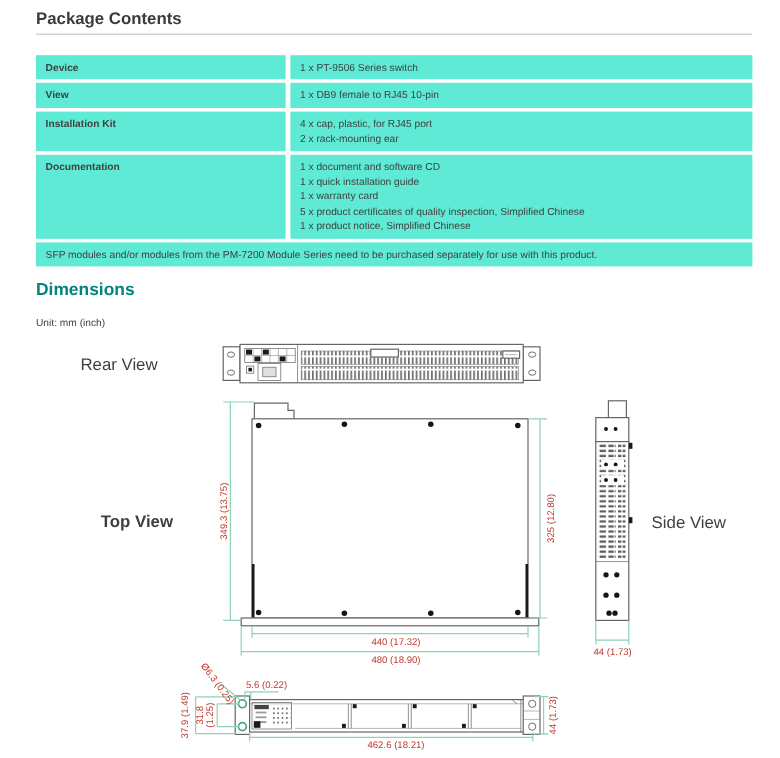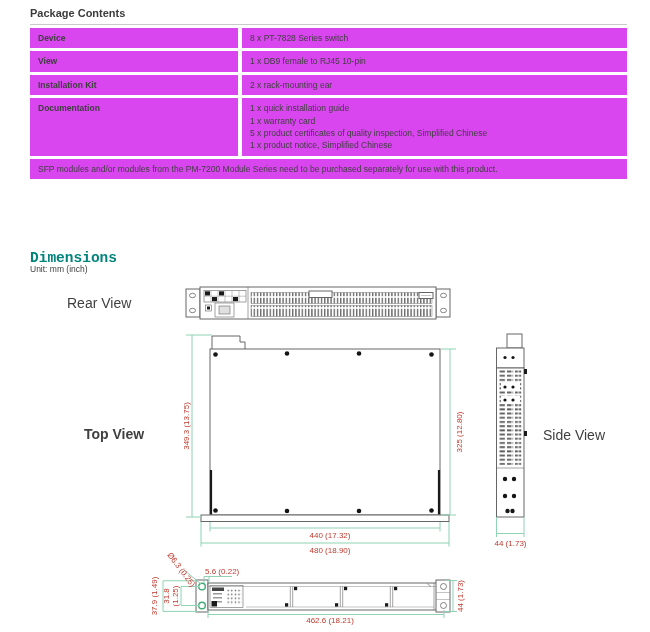--- a/index.html
+++ b/index.html
@@ -1,29 +1,29 @@
 <!DOCTYPE html>
 <html><head>
 <meta charset="utf-8">
 <style>
   html,body{margin:0;padding:0;background:#fff;}
   .page{position:relative;width:650px;height:632px;background:#fff;
         font-family:"Liberation Sans",sans-serif;overflow:hidden;}
 
   
   .pkg{position:absolute;left:30px;top:7px;width:597px;}
-  .pkg-title{font-size:11px;font-weight:bold;color:#3b3b3b;
-             padding-bottom:5px;border-bottom:1px solid #c9c9c9;margin-bottom:3px;}
+  .pkg-title{font-size:14px;font-weight:bold;color:#3b3b3b;
+             padding-bottom:5px;border-bottom:1px solid #c9c9c9;margin-bottom:17px;}
   .trow{display:flex;margin-bottom:3px;}
-  .tcell{background:#d946ef;font-size:8.5px;line-height:12.4px;color:#3f3f3f;padding:4px 8px;}
+  .tcell{background:#5eead4;font-size:8.5px;line-height:12.4px;color:#3f3f3f;padding:4px 8px;}
   .tlabel{width:192px;flex:0 0 auto;font-weight:bold;margin-right:4px;}
   .tvalue{flex:1 1 auto;}
 
   
-  .dim-heading{position:absolute;left:30px;top:250px;font-size:14.5px;font-weight:bold;color:#00847c;font-family:Liberation Mono, monospace;}
+  .dim-heading{position:absolute;left:30px;top:234px;font-size:14.5px;font-weight:bold;color:#00847c;}
   .unit{position:absolute;left:30px;top:264px;font-size:8.5px;color:#3f3f3f;}
   .viewlabel{position:absolute;font-size:14px;color:#3f3f3f;}
   .lbl-rear{left:67px;top:295px;}
   .lbl-top{left:84px;top:426px;font-weight:bold;}
   .lbl-side{left:543px;top:427px;}
   .lbl-front{left:82px;top:586px;margin-top:45px;}
 
   svg.diagram{position:absolute;left:0;top:280px;}
   .oline{fill:#fff;stroke:#666;stroke-width:1;}
   .thin{stroke:#666;stroke-width:0.6;fill:none;}
@@ -40,38 +40,40 @@
 <body>
 
 <div class="page">
 
   <section class="pkg">
     <div class="pkg-title">Package Contents</div>
     <div>
       <div class="trow">
         <div class="tcell tlabel">Device</div>
         <div class="tcell tvalue">
-          <div>8 x PT-7828 Series switch</div>
+          <div>1 x PT-9506 Series switch</div>
         </div>
       </div>
       <div class="trow">
         <div class="tcell tlabel">View</div>
         <div class="tcell tvalue">
           <div>1 x DB9 female to RJ45 10-pin</div>
         </div>
       </div>
       <div class="trow">
         <div class="tcell tlabel">Installation Kit</div>
         <div class="tcell tvalue">
+          <div>4 x cap, plastic, for RJ45 port</div>
           <div>2 x rack-mounting ear</div>
         </div>
       </div>
       <div class="trow">
         <div class="tcell tlabel">Documentation</div>
         <div class="tcell tvalue">
+          <div>1 x document and software CD</div>
           <div>1 x quick installation guide</div>
           <div>1 x warranty card</div>
           <div>5 x product certificates of quality inspection, Simplified Chinese</div>
           <div>1 x product notice, Simplified Chinese</div>
         </div>
       </div>
       <div class="trow">
         <div class="tcell tvalue">
           <div>SFP modules and/or modules from the PM-7200 Module Series need to be purchased separately for use with this product.</div>
         </div>

